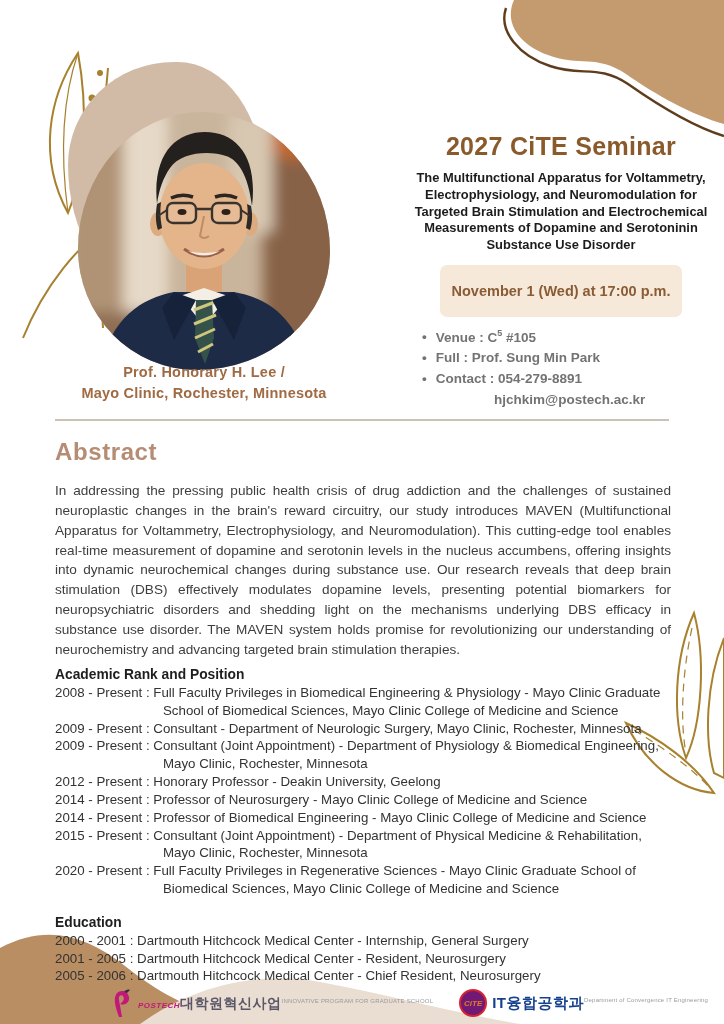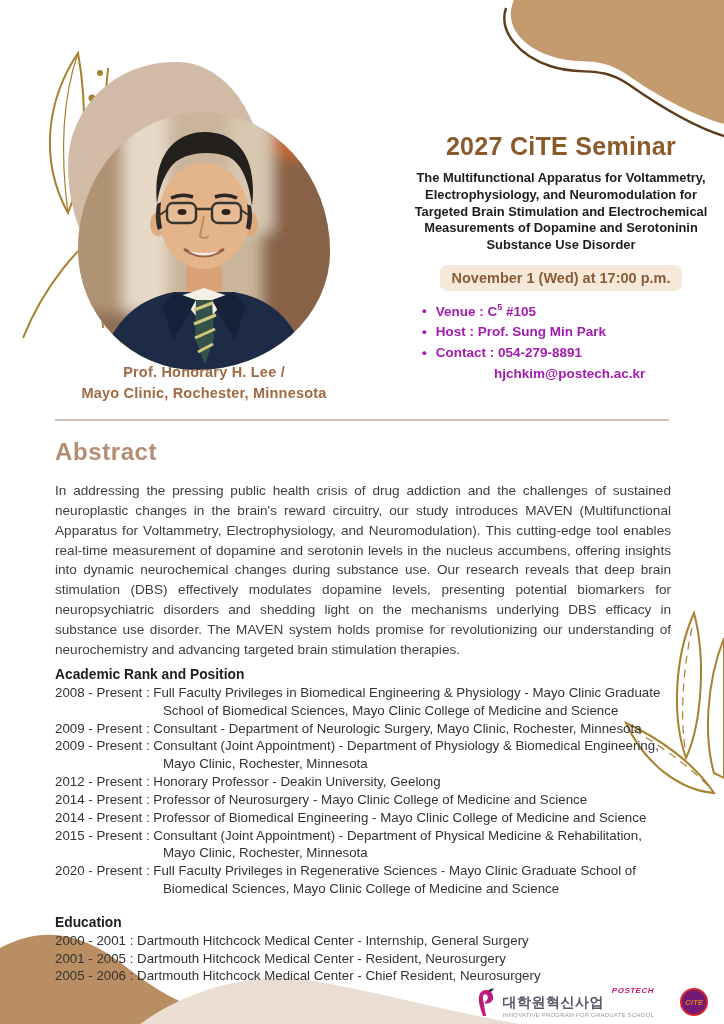--- a/index.html
+++ b/index.html
@@ -34,43 +34,43 @@
   }
 
   .divider{left:55px;top:419px;width:614px;height:2px;background:#cdc0b4;}
 
   
   .header-right{left:400px;top:132px;width:322px;text-align:center;}
   .event-title{font-size:25px;font-weight:bold;color:#8a5a2b;letter-spacing:.3px;}
   .talk-title{margin-top:9px;font-size:12.9px;font-weight:bold;color:#1c1c1c;line-height:1.3;}
   .date-badge{
     display:inline-block;margin-top:11px;background:#f6e9da;color:#8a5c35;
-    font-weight:bold;font-size:14.5px;padding:5px 12px;border-radius:7px;
-  }
-  .details{margin-top:10px;text-align:left;padding-left:22px;color:#a21caf;
+    font-weight:bold;font-size:14.5px;padding:18px 12px;border-radius:7px;
+  }
+  .details{margin-top:10px;text-align:left;padding-left:22px;color:#737373;
     font-weight:bold;font-size:13.5px;line-height:1.55;}
   .detail-row::before{content:"•";margin-right:9px;}
   .detail-row sup{font-size:9px;}
   .email-row{padding-left:72px;}
 
   
   .section-h{font-size:24px;color:#b68d74;font-weight:bold;letter-spacing:.6px;margin:0;}
   .abstract{left:55px;top:438px;width:616px;}
   .abstract p{margin:15px 0 0;font-size:13.6px;color:#3e3e3e;line-height:1.46;
     text-align:justify;}
   .biography{left:55px;top:650px;width:622px;}
   .bio-subhead{font-size:13.8px;font-weight:bold;color:#1e1e1e;margin:17px 0 2px;}
   .bio-entry{font-size:13.3px;color:#333;line-height:1.34;
     padding-left:108px;text-indent:-108px;}
   .edu-block{margin-top:14px;}
 
   
   .footer{right:16px;bottom:6px;display:flex;align-items:center;gap:26px;}
   .logo{display:flex;align-items:center;gap:5px;}
-  .logo-text{display:flex;flex-direction:column;line-height:1.05;}
+  .logo-text{display:flex;line-height:1.05;}
   .postech-brand{font-size:8px;font-weight:bold;font-style:italic;color:#c2187a;
     align-self:flex-end;letter-spacing:.5px;}
   .postech-kr{font-size:14px;font-weight:bold;color:#5b5668;letter-spacing:.5px;}
   .logo-caption{font-size:6px;color:#9a9a9a;letter-spacing:.2px;margin-top:2px;}
   .cite-kr{font-size:15px;font-weight:bold;color:#16418e;letter-spacing:.5px;}
   .cite-badge{
     width:24px;height:24px;border-radius:50%;border:2px solid #d8242f;
     display:flex;align-items:center;justify-content:center;
     color:#e07b2a;font-size:8px;font-weight:bold;font-style:italic;background:#701a75;
   }
@@ -192,21 +192,21 @@
     <path d="M0,16 C45,-8 85,2 125,34 C165,66 205,86 265,92 L520,92 L0,92 Z" fill="#b98e63"></path>
     <path d="M140,92 C190,56 255,38 320,50 C385,62 450,80 520,92 Z" fill="#e9ded1"></path>
   </svg>
 
   <div class="abs header-right">
     <div class="event-title">2027 CiTE Seminar</div>
     <div class="talk-title">The Multifunctional Apparatus for Voltammetry, Electrophysiology, and Neuromodulation for Targeted Brain Stimulation and Electrochemical Measurements of Dopamine and Serotoninin Substance Use Disorder</div>
     <div class="date-badge">November 1 (Wed) at 17:00 p.m.</div>
     <div class="details">
       <div class="detail-row"><span>Venue : C</span><sup>5</sup><span> #105</span></div>
-      <div class="detail-row">Host : Prof. Sung Min Park</div>
+      <div class="detail-row">Full : Prof. Sung Min Park</div>
       <div class="detail-row">Contact : 054-279-8891</div>
       <div class="email-row">hjchkim@postech.ac.kr</div>
     </div>
   </div>
 
   <div class="abs speaker-name">
     <div>Prof. Honorary H. Lee /</div>
     <div>Mayo Clinic, Rochester, Minnesota</div>
   </div>
 
@@ -244,16 +244,20 @@
         <path d="M15,4 C16,2 19,1 21,2 L18,5 Z" fill="#3a2e3f"></path>
       </svg>
       <div class="logo-text">
         <span class="postech-brand">POSTECH</span>
         <span class="postech-kr">대학원혁신사업</span>
         <span class="logo-caption">INNOVATIVE PROGRAM FOR GRADUATE SCHOOL</span>
       </div>
     </div>
     <div class="logo">
       <div class="cite-badge">CiTE</div>
+      <div class="logo-text">
+        <span class="cite-kr">IT융합공학과</span>
+        <span class="logo-caption">Department of Convergence IT Engineering</span>
+      </div>
     </div>
   </div>
 
 </div>
 
 </body></html>

